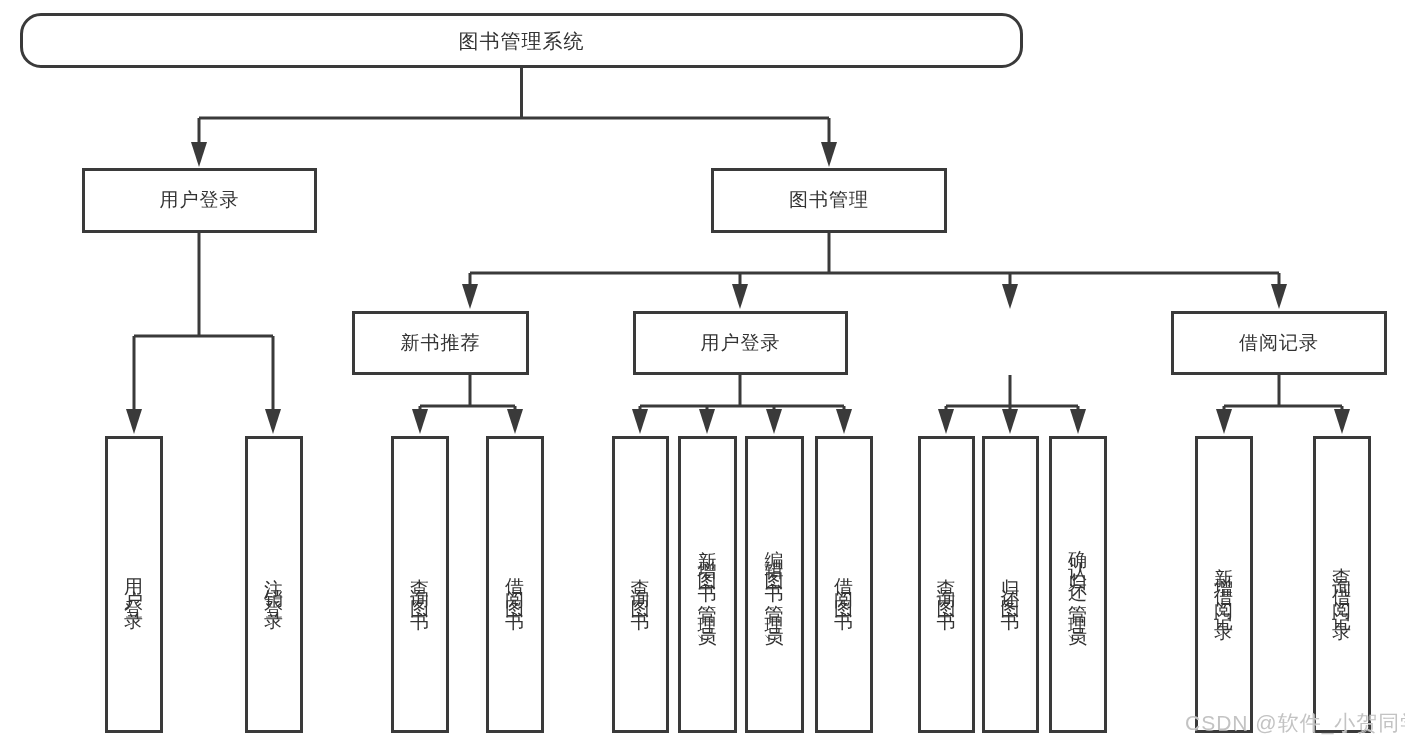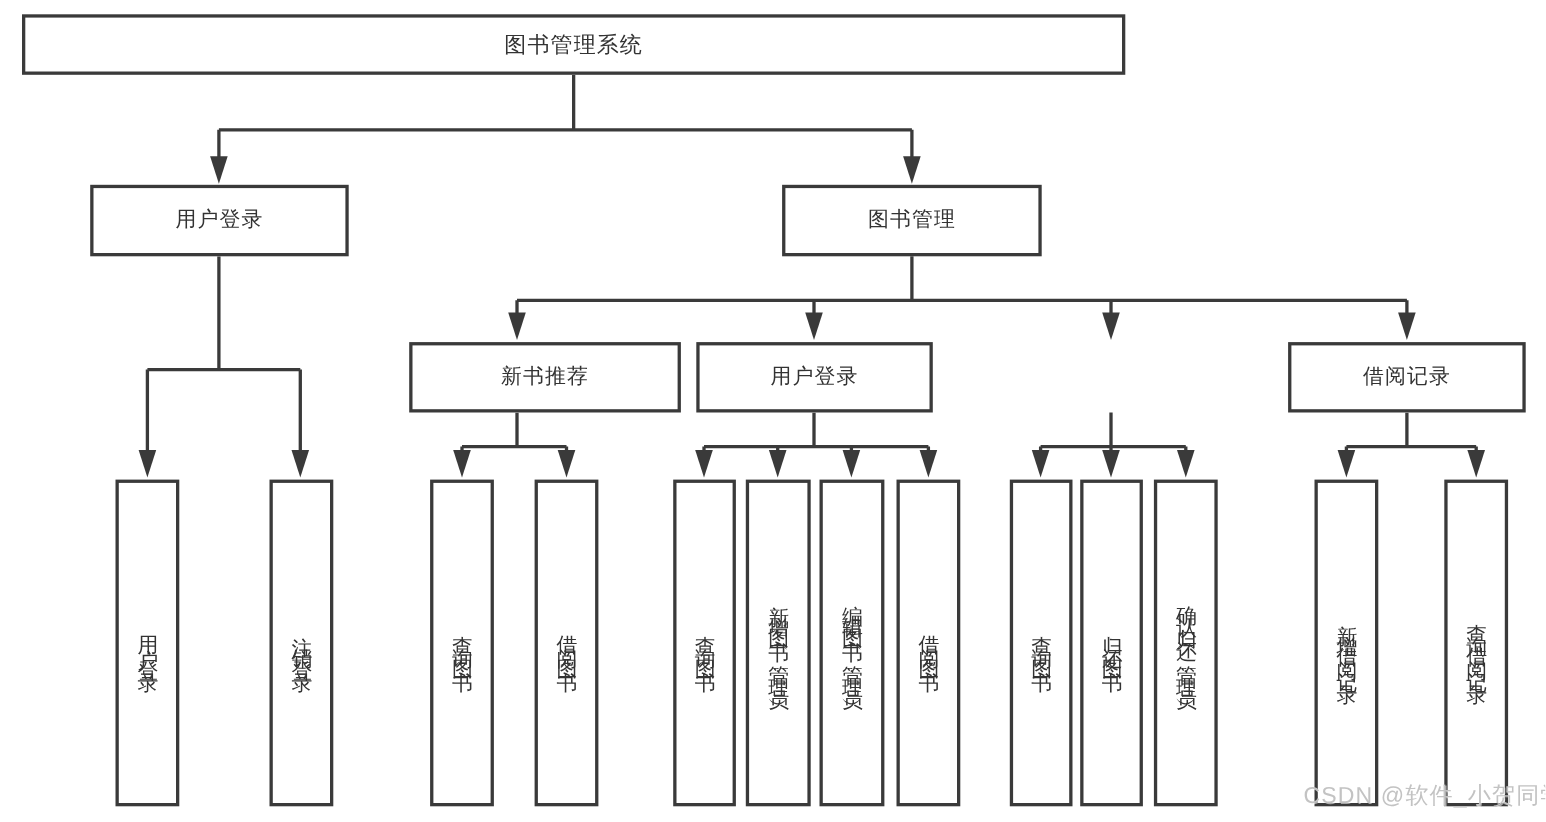--- a/index.html
+++ b/index.html
@@ -9,21 +9,21 @@
   }
   #connectors{position:absolute;left:0;top:0;width:1405px;height:747px;}
   .node{
     position:absolute;box-sizing:border-box;
     border:3px solid #3a3a3a;background:#ffffff;
     display:flex;align-items:center;justify-content:center;
     color:#333333;font-size:19px;line-height:1.2;
     white-space:nowrap;
   }
   .node.h{letter-spacing:1px;}
-  .node.root{font-size:20px;}
+  .node.root{font-size:20px;border-radius:21px;}
   .node.v{
     writing-mode:vertical-rl;text-orientation:mixed;
     letter-spacing:11px;line-height:1;font-size:19px;
     white-space:nowrap;
   }
   .watermark{
     position:absolute;left:1185px;top:709px;z-index:5;
     font-size:21px;color:#c3c3c3;letter-spacing:1px;white-space:nowrap;
     text-shadow:1px 1px 0 rgba(255,255,255,0.55);
   }
@@ -71,21 +71,21 @@
       <polygon points="1216,409 1232,409 1224,434"></polygon>
       <polygon points="1334,409 1350,409 1342,434"></polygon>
     </g>
   </svg>
 
   <div class="node h root" style="left:20px;top:13px;width:1003px;height:55px;">图书管理系统</div>
 
   <div class="node h" style="left:82px;top:168px;width:235px;height:65px;">用户登录</div>
   <div class="node h" style="left:711px;top:168px;width:236px;height:65px;">图书管理</div>
 
-  <div class="node h" style="left:372px;top:311px;width:247px;height:64px;">新书推荐</div>
+  <div class="node h" style="left:352px;top:311px;width:177px;height:64px;">新书推荐</div>
   <div class="node h" style="left:633px;top:311px;width:215px;height:64px;">用户登录</div>
   <div class="node h" style="left:1171px;top:311px;width:216px;height:64px;">借阅记录</div>
 
   <div class="node v" style="left:105px;top:436px;width:58px;height:297px;">用户登录</div>
   <div class="node v" style="left:245px;top:436px;width:58px;height:297px;">注销登录</div>
 
   <div class="node v" style="left:391px;top:436px;width:58px;height:297px;">查询图书</div>
   <div class="node v" style="left:486px;top:436px;width:58px;height:297px;">借阅图书</div>
 
   <div class="node v" style="left:612px;top:436px;width:57px;height:297px;">查询图书</div>

